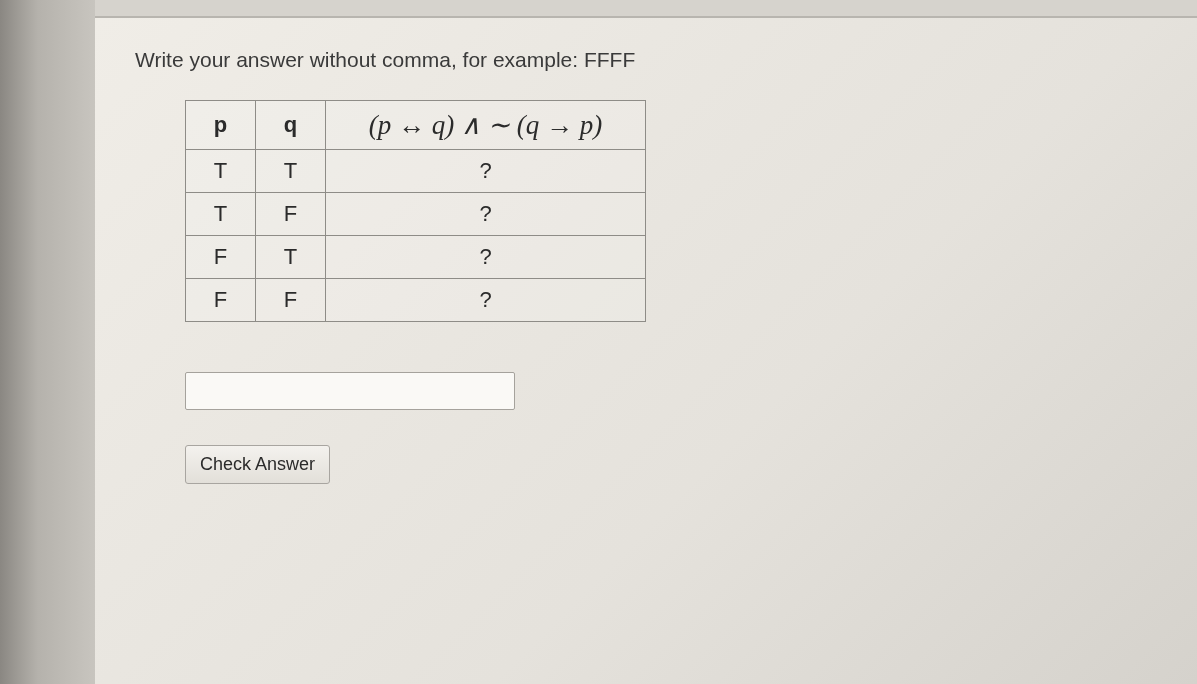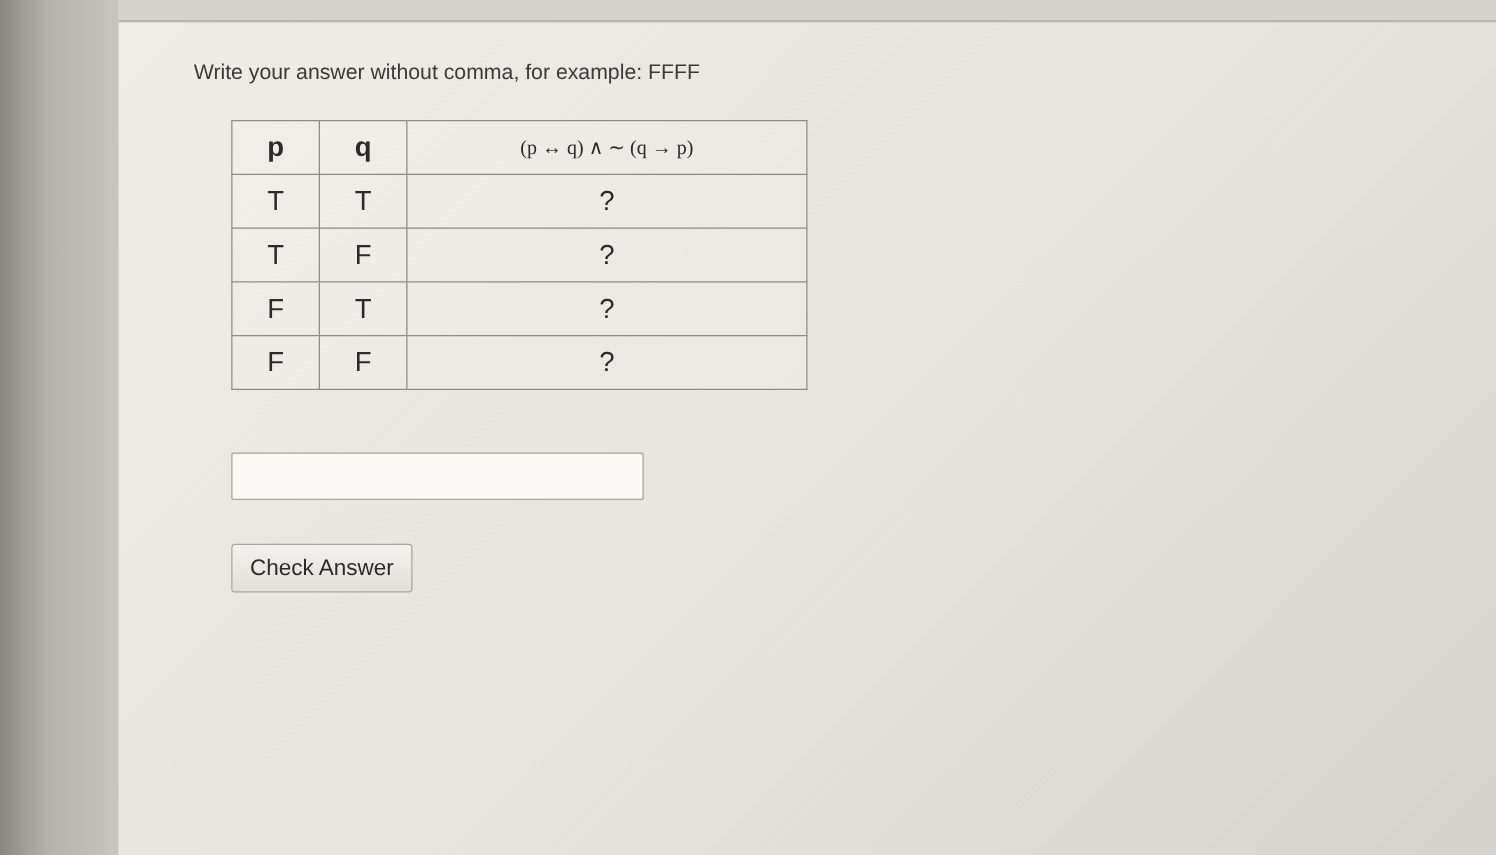--- a/index.html
+++ b/index.html
@@ -29,46 +29,46 @@
       background: linear-gradient(135deg, #f0ede7 0%, #e5e2dc 60%, #d5d2cc 100%);
       padding: 30px 40px;
     }
     .instruction {
       font-size: 22px;
       color: #2b2b2b;
       margin-bottom: 22px;
       font-weight: 500;
     }
     .sub-instruction {
-      font-size: 17px;
+      font-size: 21px;
       color: #3a3a3a;
       margin-bottom: 28px;
-      margin-left: 20px;
     }
     .truth-table {
       border-collapse: collapse;
       margin-left: 50px;
       margin-bottom: 50px;
       background: rgba(255,255,255,0.15);
     }
     .truth-table td, .truth-table th {
       border: 1px solid #8e8c87;
       padding: 8px 18px;
       text-align: center;
       font-size: 22px;
       color: #2b2b2b;
       font-family: Arial, sans-serif;
     }
     .truth-table th {
       font-weight: bold;
       font-style: normal;
     }
     .truth-table th.formula {
+      font-style: italic;
       font-family: 'Times New Roman', serif;
-      font-size: 16px;
+      font-size: 27px;
       font-weight: normal;
       padding: 8px 30px;
     }
     .truth-table td.narrow, .truth-table th.narrow {
       width: 70px;
     }
     .truth-table td.wide {
       width: 320px;
     }
     .answer-input {

